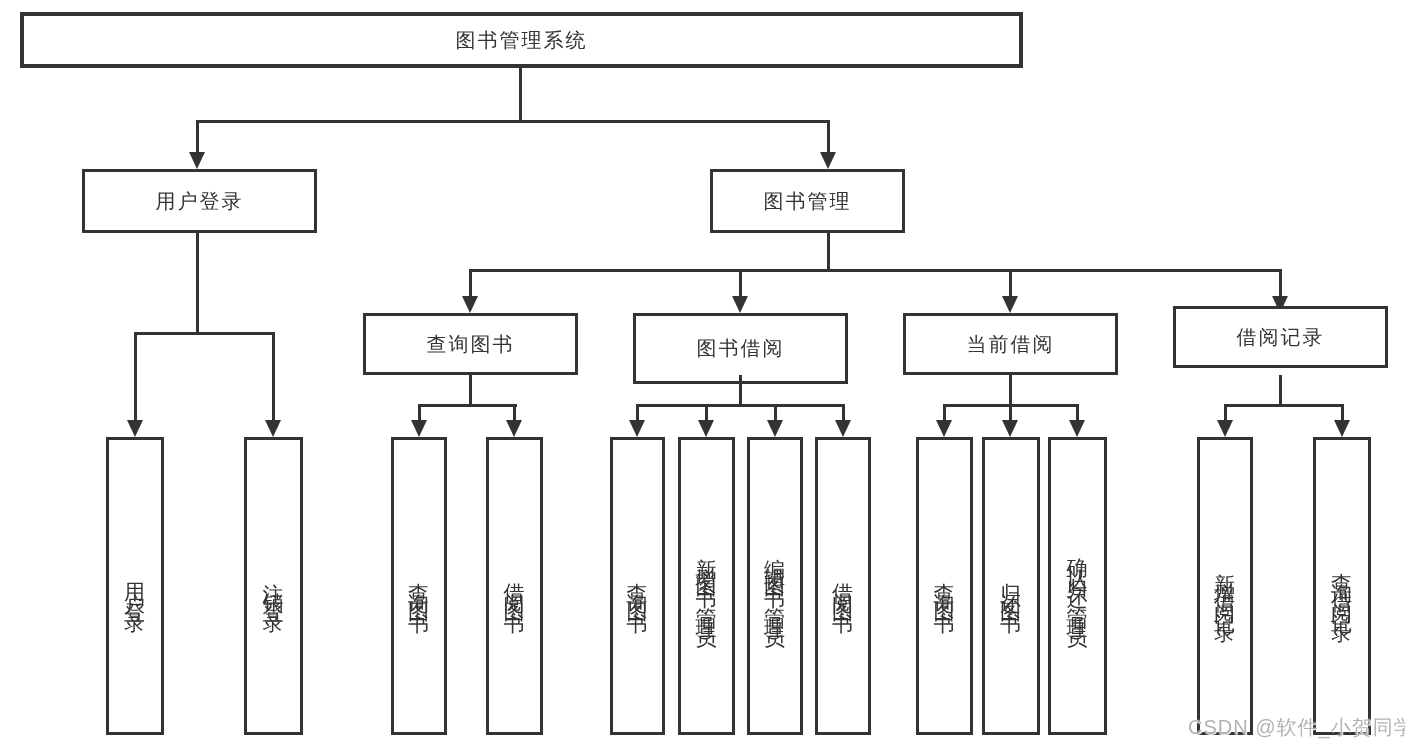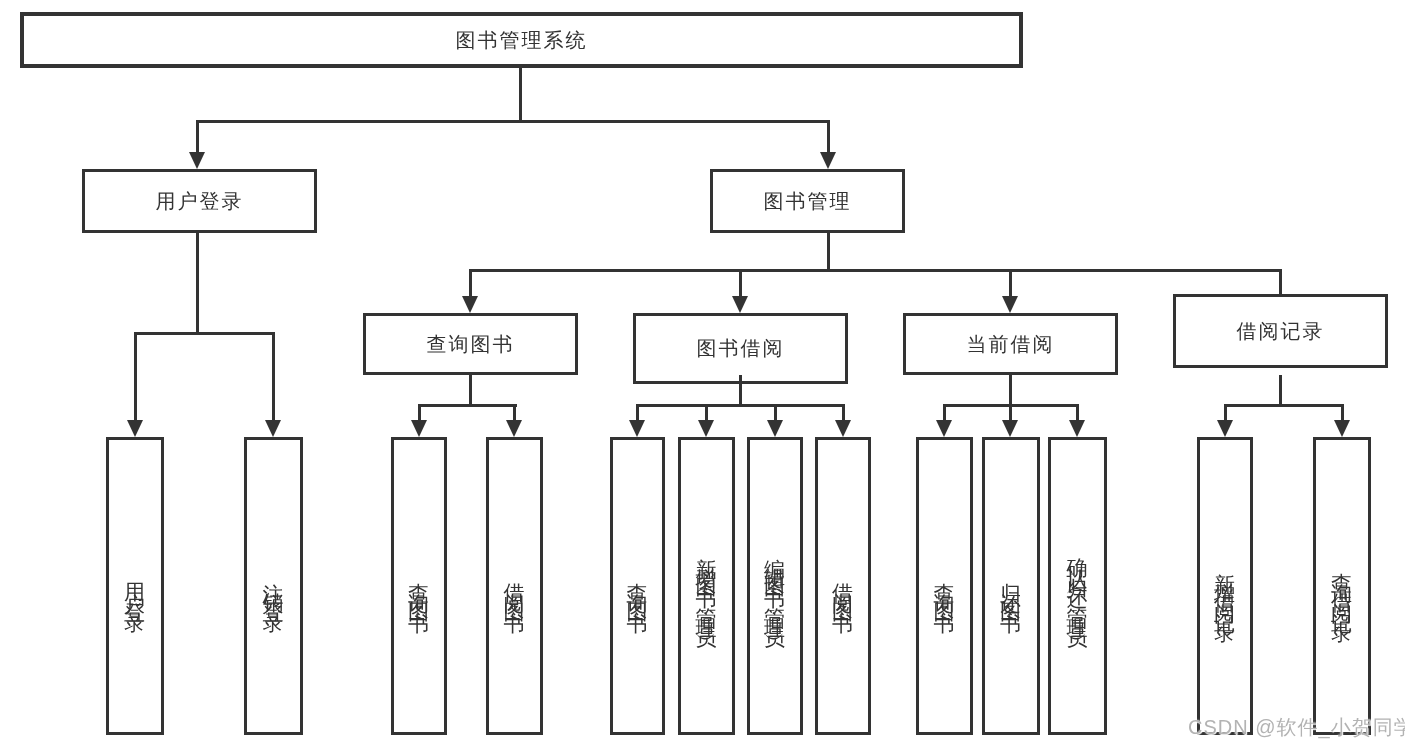--- a/index.html
+++ b/index.html
@@ -61,21 +61,21 @@
   <div class="vl" style="left:739px;top:269px;height:28px;"></div>
   <div class="arrow" style="left:732px;top:296px;"></div>
   <div class="vl" style="left:1009px;top:269px;height:28px;"></div>
   <div class="arrow" style="left:1002px;top:296px;"></div>
   <div class="vl" style="left:1279px;top:269px;height:28px;"></div>
   <div class="arrow" style="left:1272px;top:296px;"></div>
 
   <div class="box" style="left:363px;top:313px;width:215px;height:62px;">查询图书</div>
   <div class="box" style="left:633px;top:313px;width:215px;height:71px;">图书借阅</div>
   <div class="box" style="left:903px;top:313px;width:215px;height:62px;">当前借阅</div>
-  <div class="box" style="left:1173px;top:294px;width:215px;height:74px;">借阅记录</div>
+  <div class="box" style="left:1173px;top:306px;width:215px;height:62px;">借阅记录</div>
 
   <div class="vl" style="left:469px;top:375px;height:32px;"></div>
   <div class="hl" style="left:418px;top:404px;width:99px;"></div>
   <div class="vl" style="left:418px;top:404px;height:18px;"></div>
   <div class="arrow" style="left:411px;top:420px;"></div>
   <div class="vl" style="left:513px;top:404px;height:18px;"></div>
   <div class="arrow" style="left:506px;top:420px;"></div>
 
   <div class="vl" style="left:739px;top:375px;height:32px;"></div>
   <div class="hl" style="left:636px;top:404px;width:209px;"></div>

